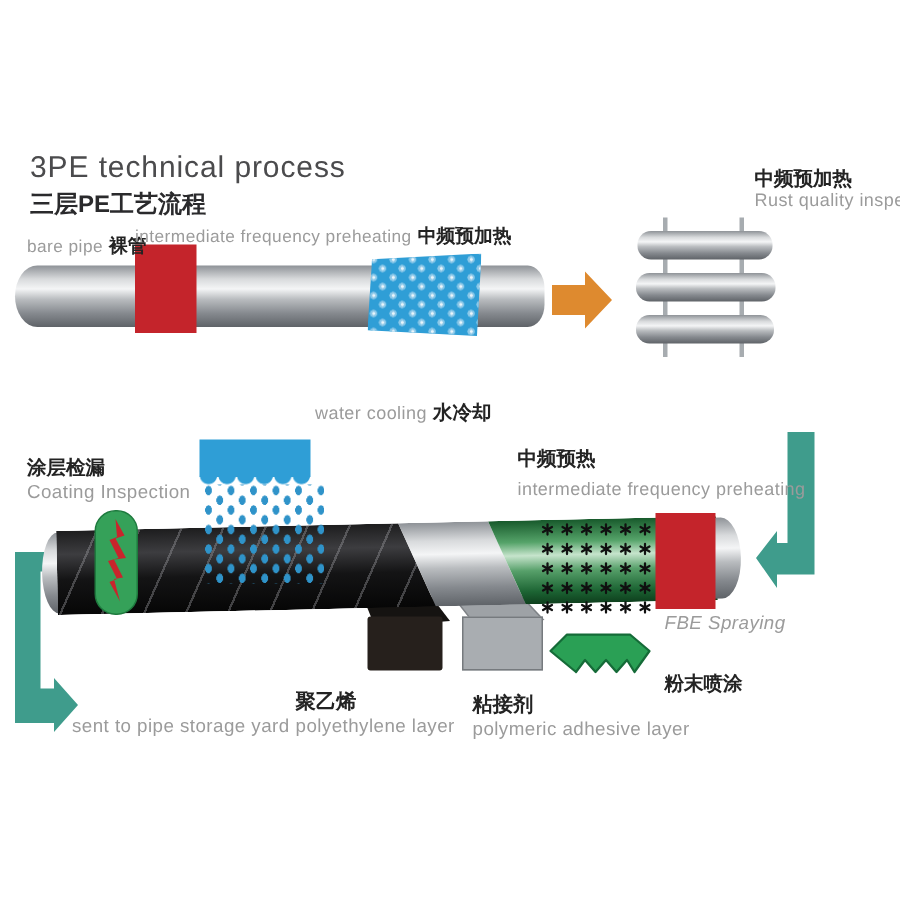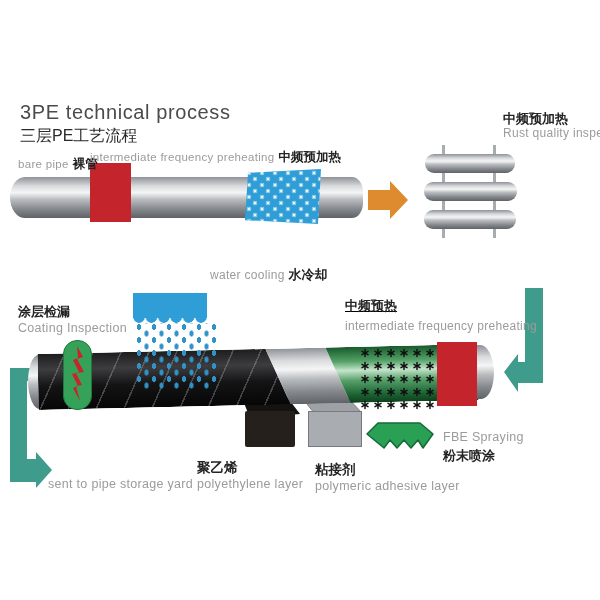--- a/index.html
+++ b/index.html
@@ -4,21 +4,21 @@
 <style>
   html,body{margin:0;padding:0;background:#fff;}
   #stage{position:relative;width:600px;height:600px;background:#ffffff;overflow:hidden;
          font-family:"Liberation Sans","DejaVu Sans",sans-serif;}
   .abs{position:absolute;}
   .lbl{position:absolute;white-space:nowrap;font-size:12px;line-height:1.15;}
   .en{color:#9b9b9b;letter-spacing:.3px;}
   .zh{color:#232323;font-weight:bold;margin-left:4px;}
   .zh.first{margin-left:0;}
   .title-en{position:absolute;left:20px;top:101px;font-size:20px;color:#4b4b4d;letter-spacing:.6px;}
-  .title-zh{position:absolute;left:20px;top:126px;font-size:16px;font-weight:normal;color:#2a2a2c;}
+  .title-zh{position:absolute;left:20px;top:126px;font-size:16px;font-weight:bold;color:#2a2a2c;}
   .silver{background:linear-gradient(180deg,#8e9297 0%,#d8dadc 22%,#f4f5f6 38%,#b9bcbf 55%,#85898e 78%,#5f6368 100%);}
   .pipe-top{left:10px;top:177px;width:353px;height:41px;border-radius:16px 12px 12px 16px/22px 16px 16px 22px;}
   .red-block{background:#c4242b;}
   .rack-post{width:3px;background:#a7acb0;}
   .rack-pipe{height:19px;border-radius:9px;}
   .blast{left:245px;top:169px;width:76px;height:55px;background-color:#2f9ed6;
     clip-path:polygon(4% 7%,100% 0,96% 100%,0 93%);
     background-image:radial-gradient(2.6px 2.6px at 4px 4px,#eaf5fb 0 1px,#8cc8e8 1.1px 2.3px,rgba(0,0,0,0) 2.6px),
                      radial-gradient(2.6px 2.6px at 4px 4px,#eaf5fb 0 1px,#8cc8e8 1.1px 2.3px,rgba(0,0,0,0) 2.6px);
     background-size:13px 12px,13px 12px;background-position:0 0,6px 6px;}
@@ -163,27 +163,27 @@
 
   <div class="lbl" style="left:210px;top:268px;">
     <span class="en">water cooling</span><span class="zh" style="font-size:13px;">水冷却</span>
   </div>
   <div class="lbl" style="left:18px;top:305px;font-size:13px;">
     <span class="zh first">涂层检漏</span>
   </div>
   <div class="lbl" style="left:18px;top:321px;font-size:12.5px;">
     <span class="en">Coating Inspection</span>
   </div>
-  <div class="lbl" style="left:345px;top:299px;font-size:13px;text-decoration:underline;">
+  <div class="lbl" style="left:345px;top:299px;font-size:13px;">
     <span class="zh first">中频预热</span>
   </div>
   <div class="lbl" style="left:345px;top:320px;font-size:12px;">
     <span class="en">intermediate frequency preheating</span>
   </div>
-  <div class="lbl" style="left:443px;top:430px;font-size:12.5px;">
+  <div class="lbl" style="left:443px;top:408px;font-size:12.5px;font-style:italic;">
     <span class="en">FBE Spraying</span>
   </div>
   <div class="lbl" style="left:443px;top:449px;font-size:13px;">
     <span class="zh first">粉末喷涂</span>
   </div>
 
   <div class="lbl" style="left:48px;top:477px;font-size:12.5px;">
     <span class="en">sent to pipe storage yard</span>
   </div>
   <div class="lbl" style="left:197px;top:460px;font-size:13.5px;">

